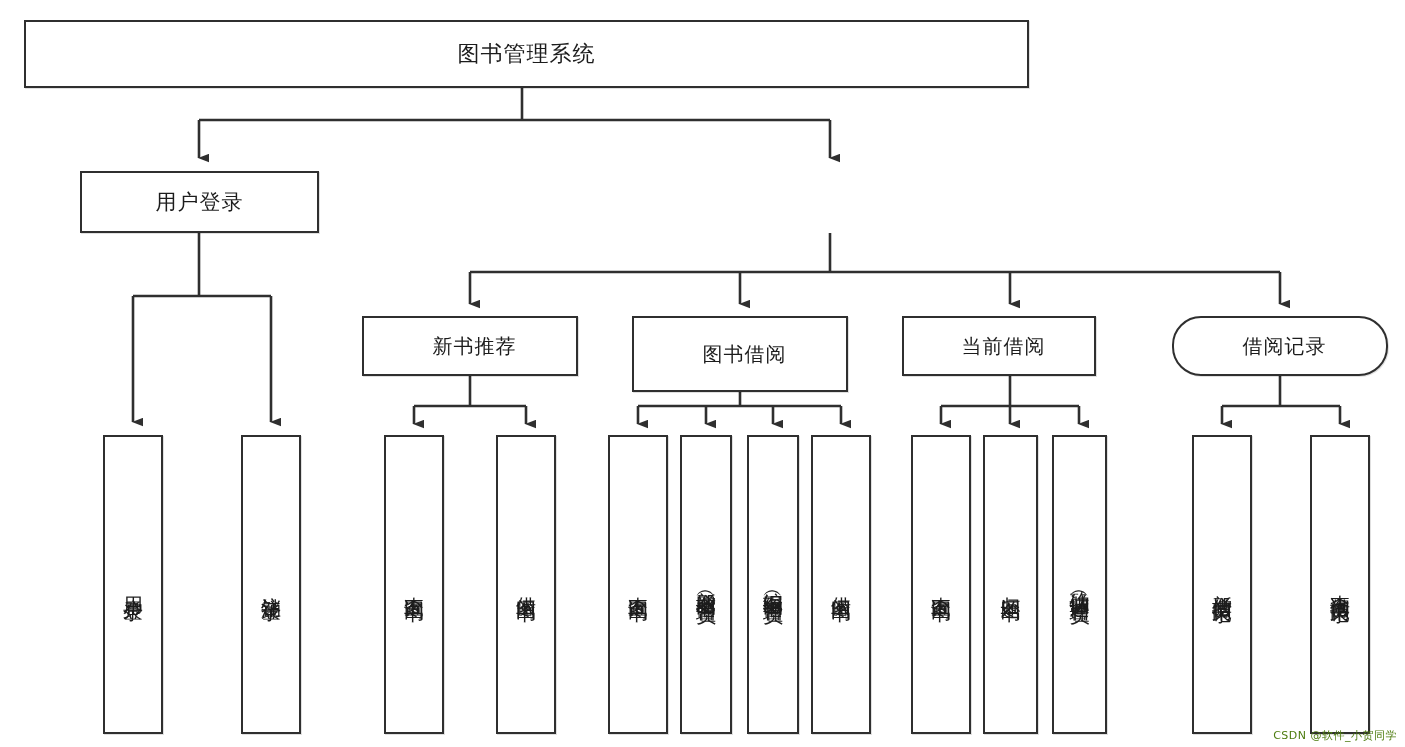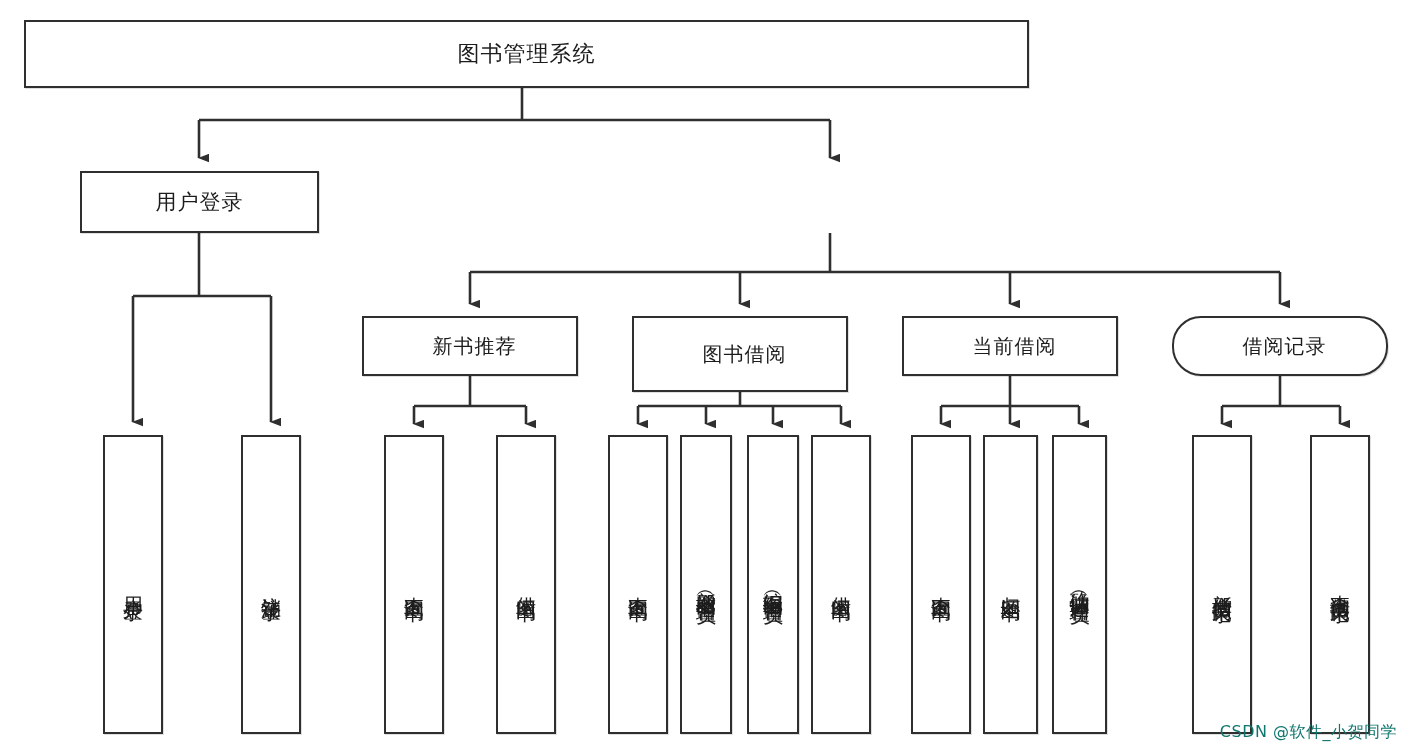--- a/index.html
+++ b/index.html
@@ -53,22 +53,22 @@
   svg.wires{
     position:absolute;
     left:0;top:0;
     width:1405px;height:747px;
     pointer-events:none;
   }
   .watermark{
     position:absolute;
     right:8px;
     bottom:4px;
-    font-size:16px;
-    color:#0f766e;
+    font-size:11px;
+    color:#4d7c0f;
     letter-spacing:0.5px;
     white-space:nowrap;
   }
 </style>
 </head>
 <body>
 
 <div id="stage">
 
   <svg class="wires" viewBox="0 0 1405 747" xmlns="http://www.w3.org/2000/svg">
@@ -132,21 +132,21 @@
   <div class="node lv2" style="left:80px;top:171px;width:239px;height:62px;">
     <span class="label">用户登录</span>
   </div>
 
   <div class="node lv3" style="left:362px;top:316px;width:216px;height:60px;">
     <span class="label">新书推荐</span>
   </div>
   <div class="node lv3" style="left:632px;top:316px;width:216px;height:76px;">
     <span class="label">图书借阅</span>
   </div>
-  <div class="node lv3" style="left:902px;top:316px;width:216px;height:60px;">
+  <div class="node lv3" style="left:902px;top:316px;width:194px;height:60px;">
     <span class="label">当前借阅</span>
   </div>
   <div class="node lv3" style="left:1172px;top:316px;width:216px;height:60px;border-radius:29px;">
     <span class="label">借阅记录</span>
   </div>
 
   <div class="node leaf" style="left:103px;top:435px;width:60px;height:299px;">
     <span class="label">用户登录</span>
   </div>
   <div class="node leaf" style="left:241px;top:435px;width:60px;height:299px;">

